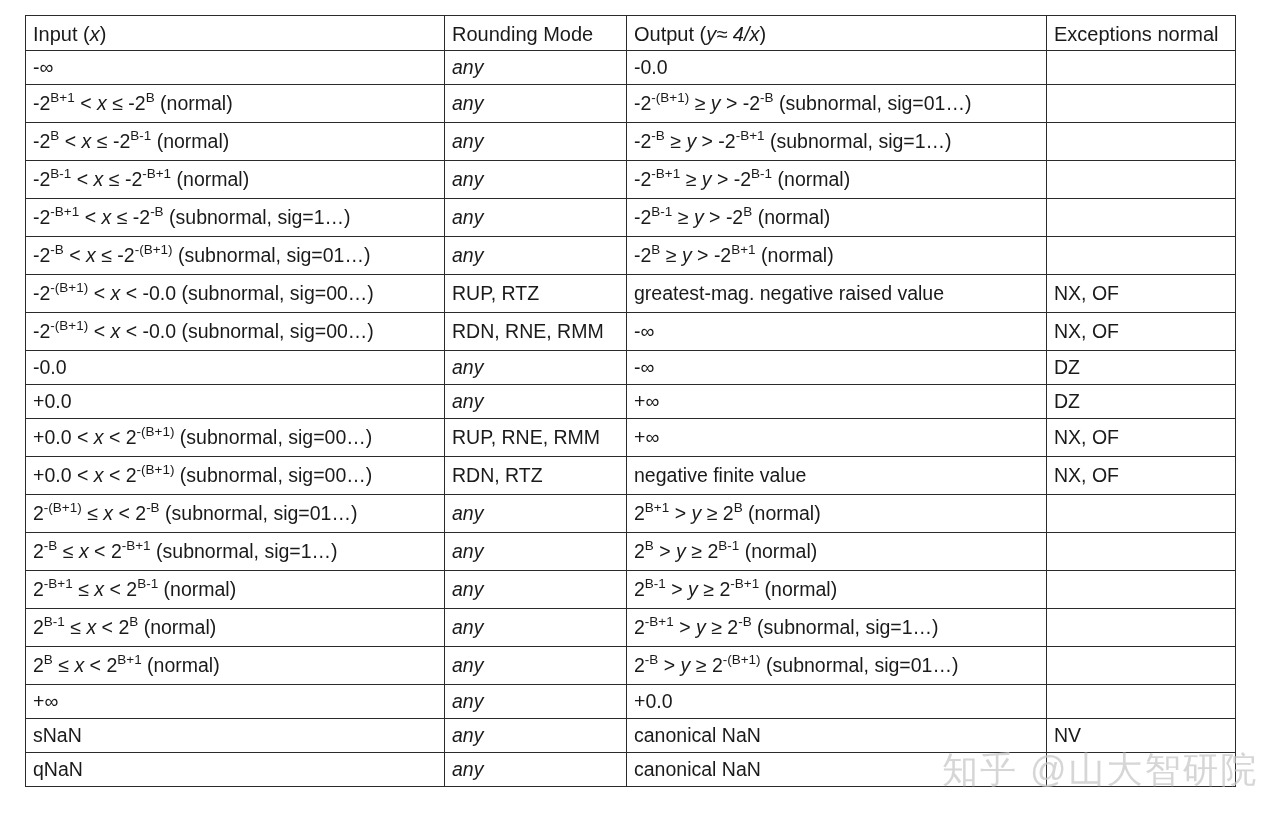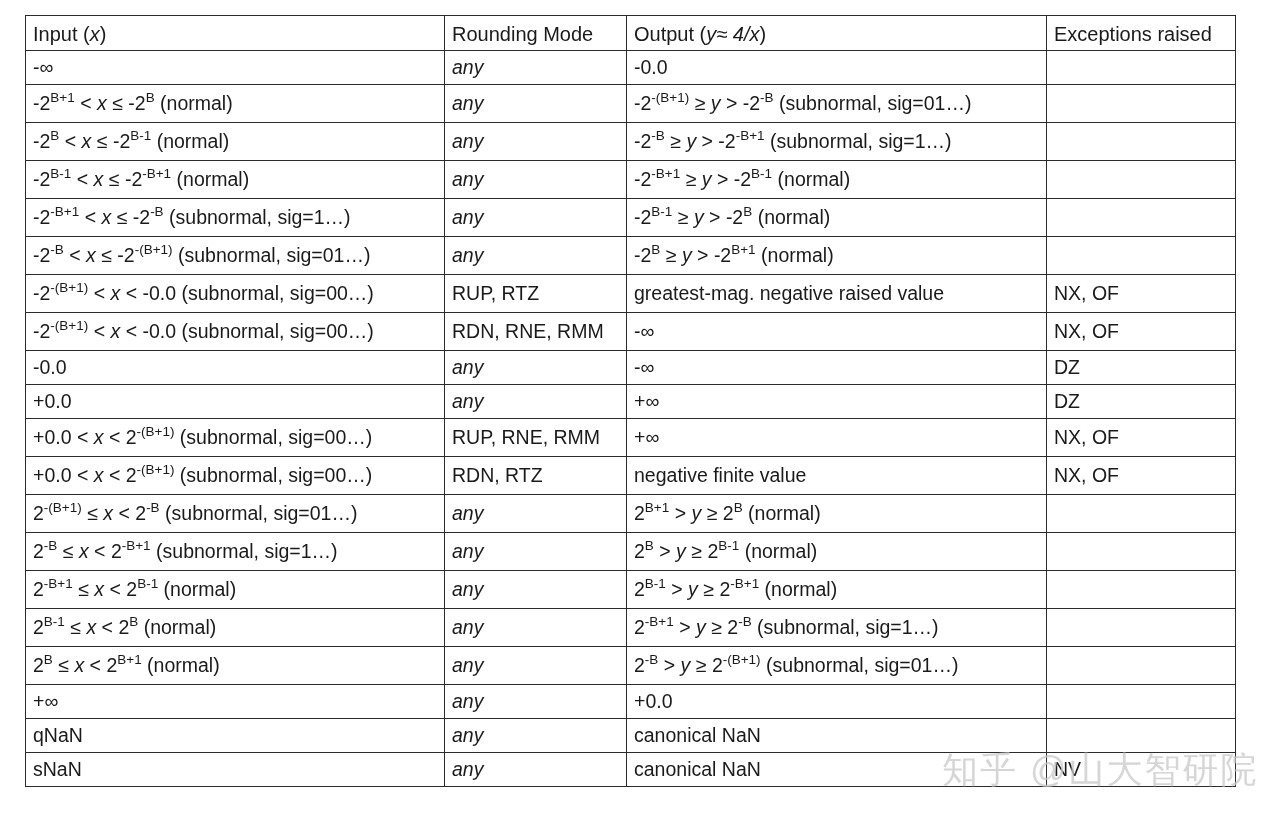--- a/index.html
+++ b/index.html
@@ -31,21 +31,21 @@
       <col class="c1">
       <col class="c2">
       <col class="c3">
       <col class="c4">
     </colgroup>
   <thead>
     <tr>
       <th><span>Input (</span><span class="it">x</span><span>)</span></th>
       <th>Rounding Mode</th>
       <th><span>Output (</span><span class="it">y≈ 4/x</span><span>)</span></th>
-      <th>Exceptions raised</th>
+      <th>Exceptions normal</th>
     </tr>
   </thead>
   <tbody id="tbody">
       <tr class="short">
         <td><span>-∞</span></td>
         <td class="it">any</td>
         <td><span>-0.0</span></td>
         <td></td>
       </tr>
       <tr class="tall">
@@ -144,27 +144,27 @@
         <td><span>2</span><sup>-B</sup><span> &gt; </span><span class="it">y</span><span> ≥ 2</span><sup>-(B+1)</sup><span> (subnormal, sig=01…)</span></td>
         <td></td>
       </tr>
       <tr class="short">
         <td><span>+∞</span></td>
         <td class="it">any</td>
         <td><span>+0.0</span></td>
         <td></td>
       </tr>
       <tr class="short">
+        <td><span>sNaN</span></td>
+        <td class="it">any</td>
+        <td><span>canonical NaN</span></td>
+        <td>NV</td>
+      </tr>
+      <tr class="short">
         <td><span>qNaN</span></td>
         <td class="it">any</td>
         <td><span>canonical NaN</span></td>
         <td></td>
-      </tr>
-      <tr class="short">
-        <td><span>sNaN</span></td>
-        <td class="it">any</td>
-        <td><span>canonical NaN</span></td>
-        <td>NV</td>
       </tr>
     </tbody>
 </table>
 
 <div class="watermark">知乎 @山大智研院</div>
 
 </body></html>

